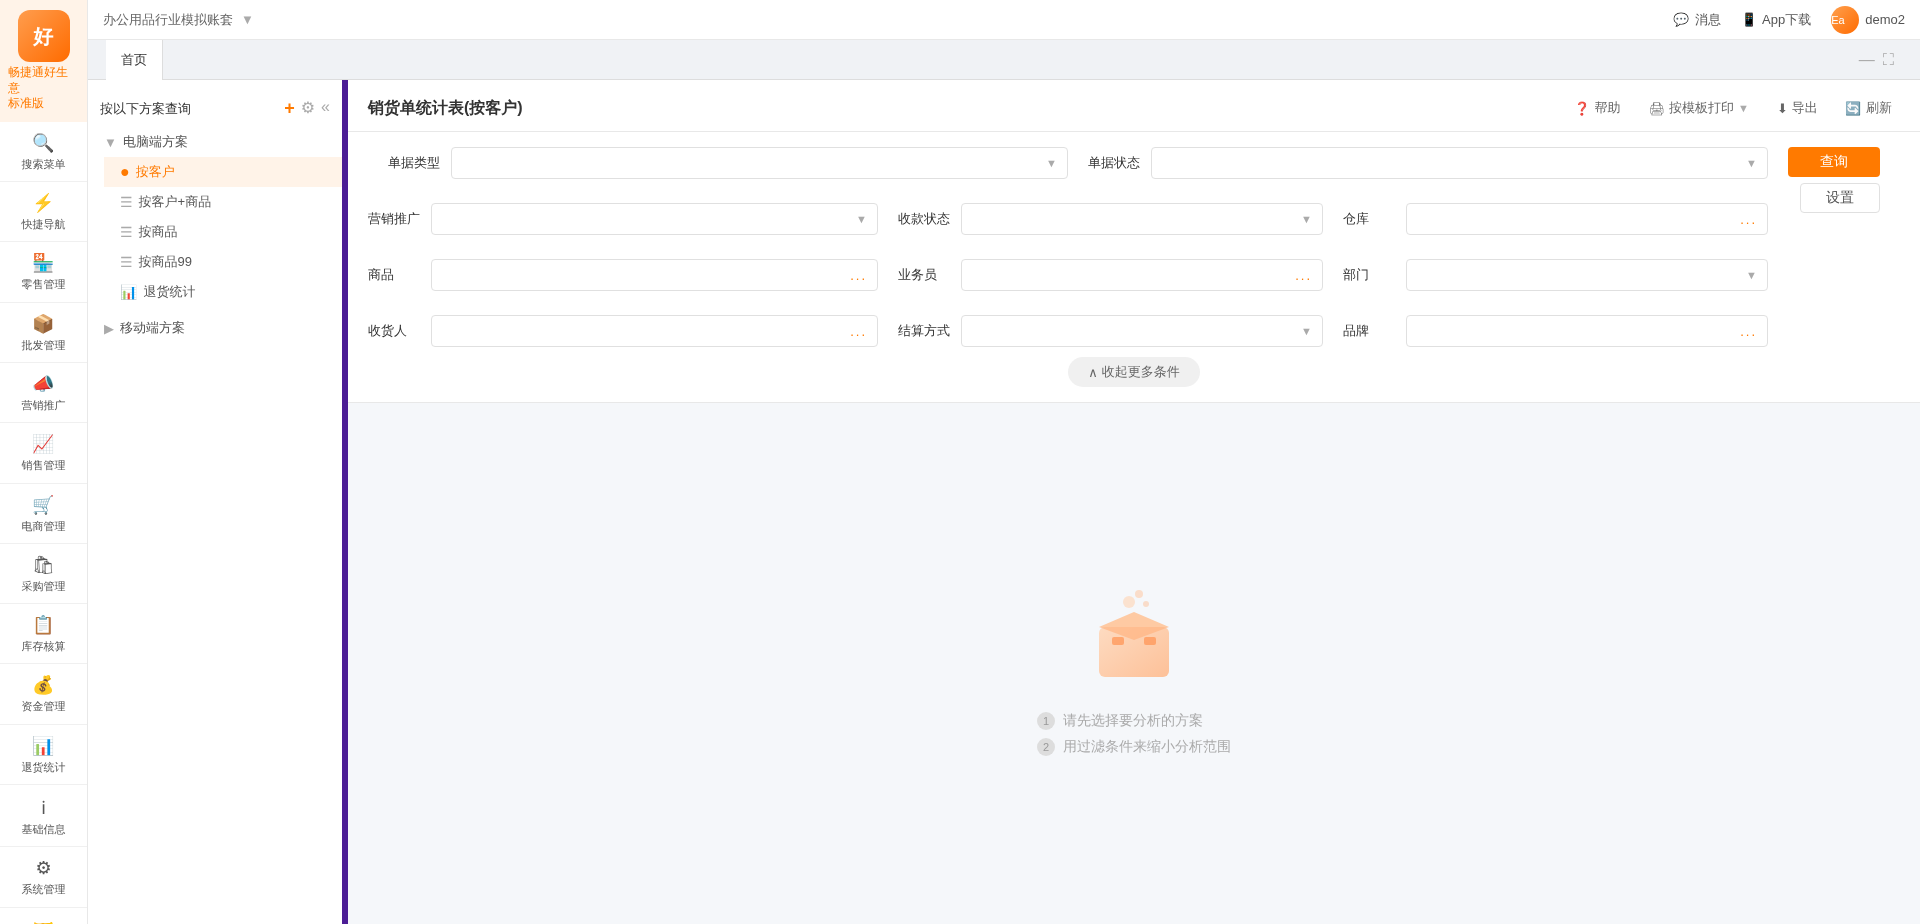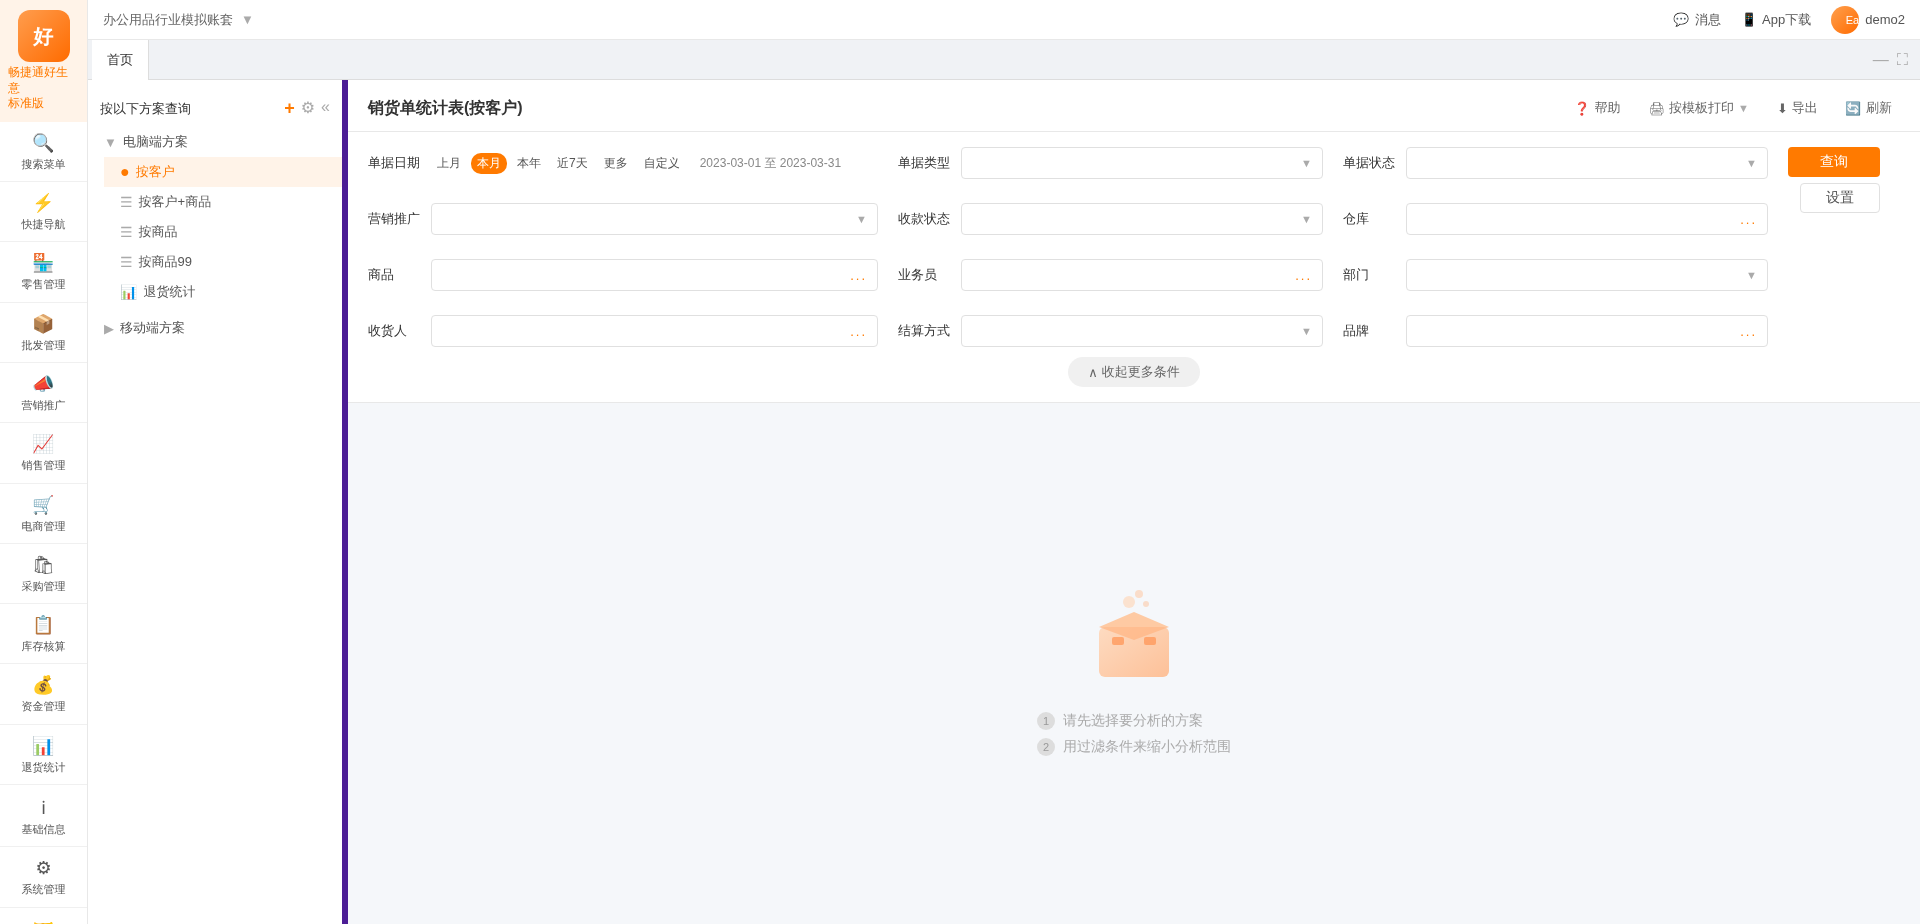--- a/index.html
+++ b/index.html
@@ -16,24 +16,24 @@
     .sidebar-item .label { text-align: center; line-height: 1.3; }
 
     
     .main-area { flex: 1; display: flex; flex-direction: column; height: 924px; }
 
     
     .topbar { height: 40px; background: #fff; border-bottom: 1px solid #e8e8e8; display: flex; align-items: center; padding: 0 15px; justify-content: space-between; }
     .topbar-left { display: flex; align-items: center; gap: 8px; color: #666; font-size: 13px; }
     .topbar-right { display: flex; align-items: center; gap: 20px; }
     .topbar-action { display: flex; align-items: center; gap: 5px; color: #555; cursor: pointer; font-size: 13px; }
-    .user-avatar { width: 28px; height: 28px; border-radius: 50%; background: linear-gradient(135deg, #ffa04e, #ff6b00); display: flex; align-items: center; justify-content: flex-end; color: white; font-size: 11px; }
-
-    
-    .tabs-bar { height: 40px; background: #f0f2f5; display: flex; align-items: center; padding: 0 4px; border-bottom: 1px solid #ddd; gap: 9px; }
+    .user-avatar { width: 28px; height: 28px; border-radius: 50%; background: linear-gradient(135deg, #ffa04e, #ff6b00); display: flex; align-items: center; justify-content: flex-start; color: white; font-size: 11px; }
+
+    
+    .tabs-bar { height: 40px; background: #f0f2f5; display: flex; align-items: center; padding: 0 18px; border-bottom: 1px solid #ddd; gap: 9px; }
     .tab { height: 40px; padding: 0 15px; display: flex; align-items: center; gap: 6px; cursor: pointer; font-size: 13px; color: #555; background: #e0e2e6; border-right: 1px solid #ddd; }
     .tab.active { background: #08b69c; color: white; }
     .tab .close-btn { font-size: 12px; color: rgba(255,255,255,0.8); cursor: pointer; }
     .tab-home { background: #fff; color: #333; }
 
     
     .page-body { flex: 1; display: flex; overflow: hidden; }
 
     
     .left-panel { width: 260px; background: #fff; border-right: 6px solid #4c1d95; padding: 10px 0; overflow-y: auto; }
@@ -253,34 +253,20 @@
           </div>
         </div>
       </div>
 
       <div class="filter-area">
 
         <div style="display:flex; align-items:flex-start; gap:0;">
           <div style="flex:1; display:flex; flex-direction:column; gap:12px;">
 
             <div class="filter-row">
-              <div class="filter-item" style="flex:1.2;">
-                <span class="filter-label">单据日期</span>
-                <div class="filter-date-area">
-                  <div class="date-tabs">
-                    <span class="date-tab">上月</span>
-                    <span class="date-tab active-date">本月</span>
-                    <span class="date-tab">本年</span>
-                    <span class="date-tab">近7天</span>
-                    <span class="date-tab">更多</span>
-                    <span class="date-tab">自定义</span>
-                  </div>
-                  <span class="date-range">2023-03-01 至 2023-03-31</span>
-                </div>
-              </div>
               <div class="filter-separator"></div>
               <div class="filter-item" style="flex:1;">
                 <span class="filter-label">单据类型</span>
                 <div class="filter-control">
                   <span></span>
                   <span class="dropdown-arrow">▼</span>
                 </div>
               </div>
               <div class="filter-separator"></div>
               <div class="filter-item" style="flex:1;">

